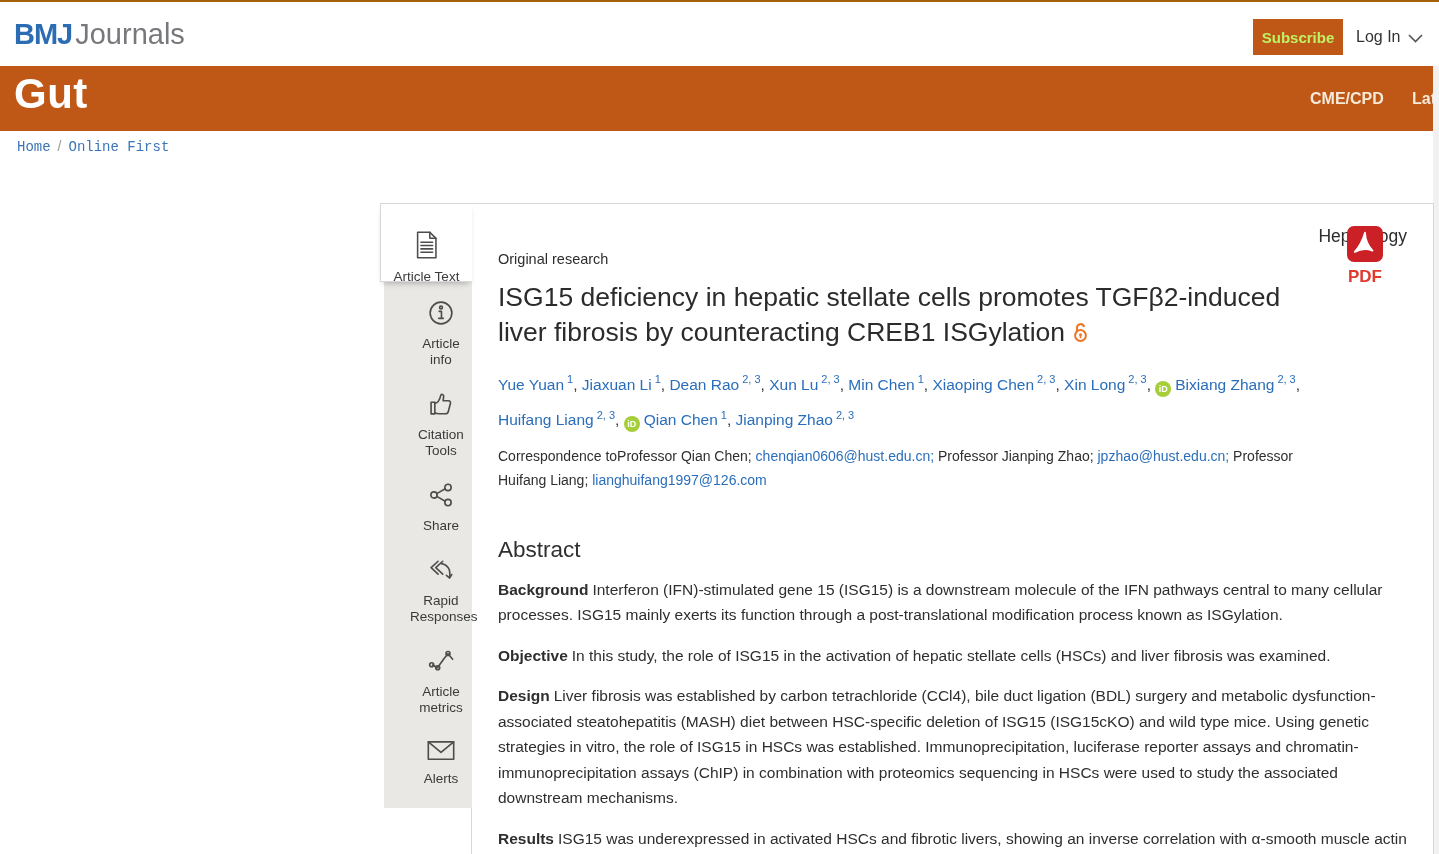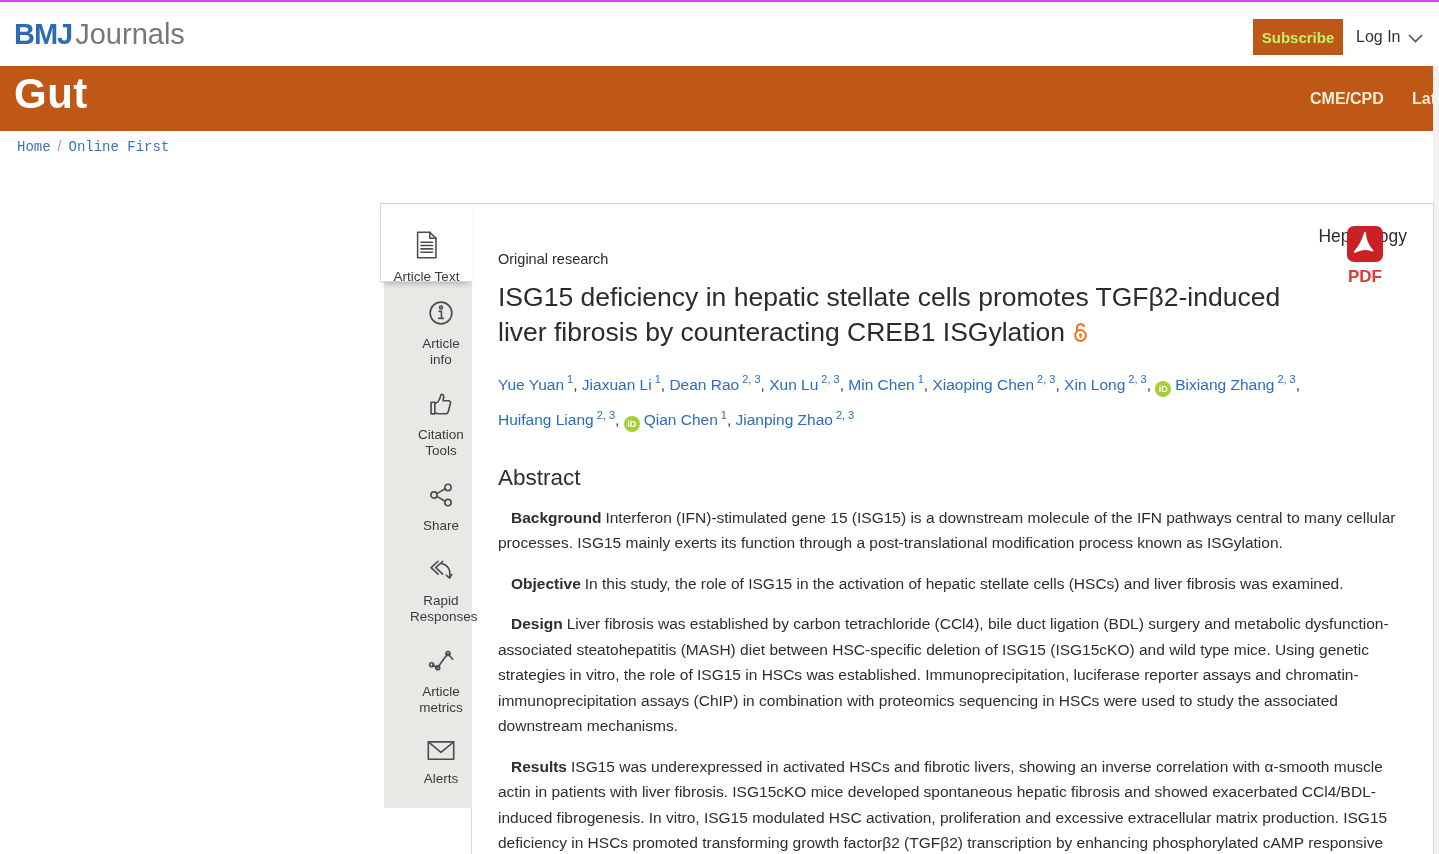--- a/index.html
+++ b/index.html
@@ -4,21 +4,21 @@
 <style>
   * { box-sizing: border-box; }
   html,body { margin:0; padding:0; }
   body {
     width:1439px; height:854px; overflow:hidden; position:relative;
     font-family:"Liberation Sans", sans-serif; background:#fff; color:#2f2f2f;
   }
   
   .site-header {
     position:absolute; top:0; left:0; width:1439px; height:66px;
-    background:#fff; border-top:2px solid #d946ef;
+    background:#fff; border-top:2px solid #a16207;
   }
   .logo { position:absolute; left:14px; top:16px; font-size:29px; cursor:pointer; }
   .logo-bmj { color:#2b6cb3; font-weight:bold; letter-spacing:-1px; }
   .logo-journals { color:#77787b; font-weight:400; margin-left:3px; }
   .subscribe-btn {
     position:absolute; left:1253px; top:17px; width:90px; height:36px;
     background:#bf5717; color:#bef264; border:none; font-family:inherit;
     font-size:15px; font-weight:bold; cursor:pointer;
   }
   .login { position:absolute; left:1356px; top:26px; font-size:16px; color:#333; cursor:pointer; display:flex; align-items:center; gap:8px; }
@@ -78,23 +78,23 @@
   .au-sep { color:#333; }
   .orcid-badge {
     display:inline-block; width:16px; height:16px; border-radius:50%;
     background:#a6ce39; color:#fff; font-size:9px; font-weight:bold;
     text-align:center; line-height:16px; vertical-align:-2px; margin-right:4px; cursor:pointer;
   }
   
   .correspondence { font-size:14px; line-height:24px; max-width:832px; margin:9px 0 0 0; color:#2f2f2f; }
   .corr-link { color:#2a6ebb; text-decoration:none; cursor:pointer; }
   
-  .abstract-heading { font-size:22.5px; font-weight:500; color:#2f2f2f; margin:30px 0 14px 0; }
+  .abstract-heading { font-size:22.5px; font-weight:500; color:#2f2f2f; margin:45px 0 14px 0; }
   .abs-para { font-size:15.5px; line-height:25.5px; color:#2e2e2e; margin:0 0 15px 0; max-width:915px; }
-  .abs-para strong { font-weight:bold; margin-right:4px;margin-left:13px; }
+  .abs-para strong { font-weight:bold; margin-right:4px; }
 </style>
 </head>
 <body>
 
 <header class="site-header">
   <div class="logo">
     <span class="logo-bmj">BMJ</span><span class="logo-journals">Journals</span>
   </div>
   <button class="subscribe-btn">Subscribe</button>
   <div class="login">
@@ -227,20 +227,21 @@
     <span class="author"><a class="author-name">Min Chen</a><sup class="au-sup">1</sup><span class="au-sep">, </span></span>
     <span class="author"><a class="author-name">Xiaoping Chen</a><sup class="au-sup">2, 3</sup><span class="au-sep">, </span></span>
     <span class="author"><a class="author-name">Xin Long</a><sup class="au-sup">2, 3</sup><span class="au-sep">, </span></span>
     <span class="author"><span class="orcid-badge">iD</span><a class="author-name">Bixiang Zhang</a><sup class="au-sup">2, 3</sup><span class="au-sep">, </span></span>
     <br>
     <span class="author"><a class="author-name">Huifang Liang</a><sup class="au-sup">2, 3</sup><span class="au-sep">, </span></span>
     <span class="author"><span class="orcid-badge">iD</span><a class="author-name">Qian Chen</a><sup class="au-sup">1</sup><span class="au-sep">, </span></span>
     <span class="author"><a class="author-name">Jianping Zhao</a><sup class="au-sup">2, 3</sup><span class="au-sep"></span></span>
   </div>
 
+  <p class="correspondence"><span>Correspondence toProfessor Qian Chen; </span><a class="corr-link">chenqian0606@hust.edu.cn;</a><span> Professor Jianping Zhao; </span><a class="corr-link">jpzhao@hust.edu.cn;</a><span> Professor Huifang Liang; </span><a class="corr-link">lianghuifang1997@126.com</a></p>
 
   <h3 class="abstract-heading">Abstract</h3>
 
   <p class="abs-para"><strong>Background</strong><span>Interferon (IFN)-stimulated gene 15 (ISG15) is a downstream molecule of the IFN pathways central to many cellular processes. ISG15 mainly exerts its function through a post-translational modification process known as ISGylation.</span></p>
   <p class="abs-para"><strong>Objective</strong><span>In this study, the role of ISG15 in the activation of hepatic stellate cells (HSCs) and liver fibrosis was examined.</span></p>
   <p class="abs-para"><strong>Design</strong><span>Liver fibrosis was established by carbon tetrachloride (CCl4), bile duct ligation (BDL) surgery and metabolic dysfunction-associated steatohepatitis (MASH) diet between HSC-specific deletion of ISG15 (ISG15cKO) and wild type mice. Using genetic strategies in vitro, the role of ISG15 in HSCs was established. Immunoprecipitation, luciferase reporter assays and chromatin-immunoprecipitation assays (ChIP) in combination with proteomics sequencing in HSCs were used to study the associated downstream mechanisms.</span></p>
   <p class="abs-para"><strong>Results</strong><span>ISG15 was underexpressed in activated HSCs and fibrotic livers, showing an inverse correlation with α-smooth muscle actin in patients with liver fibrosis. ISG15cKO mice developed spontaneous hepatic fibrosis and showed exacerbated CCl4/BDL-induced fibrogenesis. In vitro, ISG15 modulated HSC activation, proliferation and excessive extracellular matrix production. ISG15 deficiency in HSCs promoted transforming growth factorβ2 (TGFβ2) transcription by enhancing phosphorylated cAMP responsive element binding protein 1 (CREB1) activity, thereby inducing CREB1 binding on TGFβ2 promoter regions to activate TGFβ2/SMAD2</span></p>
 
 </main>
 

